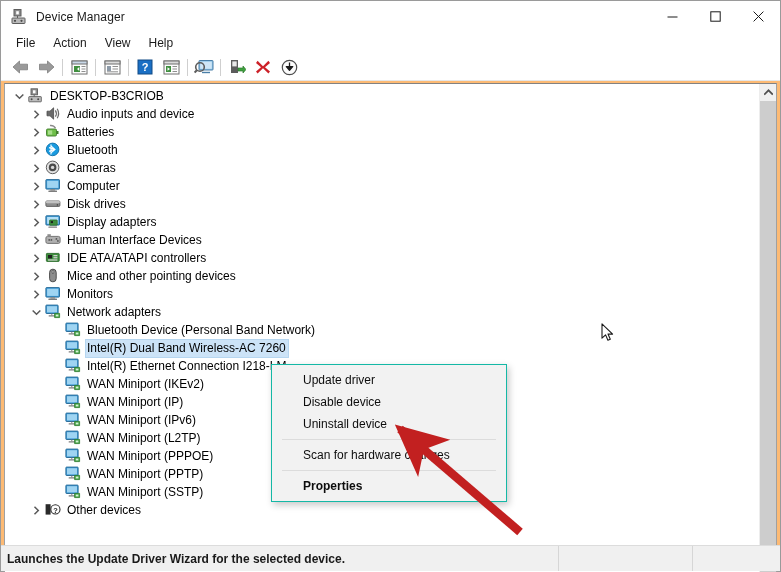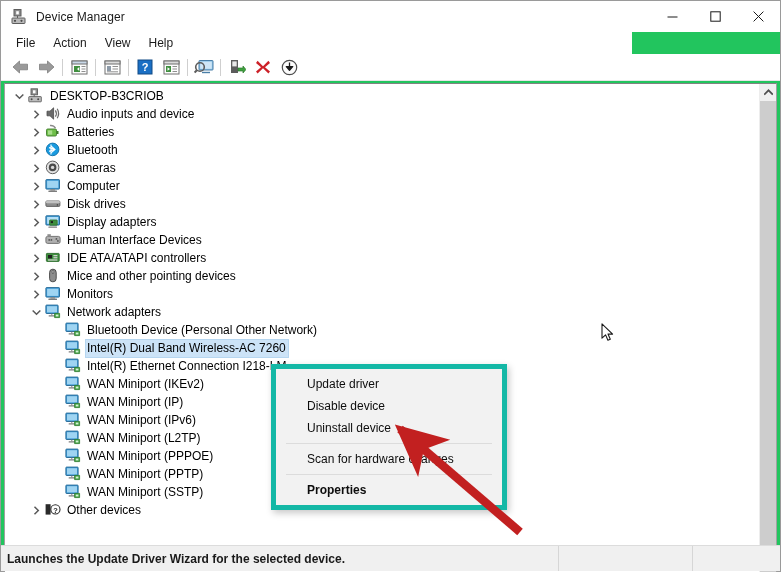--- a/index.html
+++ b/index.html
@@ -4,21 +4,21 @@
 <style>
   html,body{margin:0;padding:0;}
   body{
     width:781px;height:572px;overflow:hidden;
     font-family:"Liberation Sans", sans-serif;
     background:#ffffff;
     -webkit-font-smoothing:antialiased;
   }
   #app{
     position:relative;width:781px;height:572px;box-sizing:border-box;
-    border:1px solid #9a9a9a;background:#22c55e;
+    border:1px solid #9a9a9a;background:#fdba74;
   }
 
   
   .titlebar{
     position:absolute;left:0;top:0;width:779px;height:31px;
     background:#ffffff;display:flex;align-items:center;
   }
   .title-icon{
     width:17px;height:17px;margin-left:10px;margin-right:8px;position:relative;flex:0 0 auto;
   }
@@ -26,21 +26,21 @@
     font-size:12px;color:#1a1a1a;letter-spacing:.1px;
   }
   .win-controls{position:absolute;right:0;top:0;height:31px;display:flex;}
   .win-btn{
     width:43px;height:31px;display:flex;align-items:center;justify-content:center;
     font-size:11px;color:#202020;background:transparent;
   }
 
   
   .menubar{
-    position:absolute;left:0;top:31px;width:631px;height:22px;
+    position:absolute;left:0;top:31px;width:779px;height:22px;
     background:#ffffff;display:flex;align-items:center;padding-left:6px;box-sizing:border-box;
   }
   .menu-item{
     font-size:12px;color:#1a1a1a;padding:2px 9px;cursor:default;
   }
 
   
   .toolbar{
     position:absolute;left:0;top:53px;width:779px;height:27px;
     background:#ffffff;display:flex;align-items:center;padding-left:6px;box-sizing:border-box;
@@ -94,21 +94,21 @@
   }
   .sb-cell{height:25px;display:flex;align-items:center;box-sizing:border-box;font-weight:bold;}
   .sb-main{width:558px;padding-left:6px;font-size:12px;color:#1a1a1a;
            border-right:1px solid #d6d6d6;}
   .sb-mid{width:134px;border-right:1px solid #d6d6d6;}
   .sb-end{flex:1;}
 
   
   .ctxmenu{
     position:absolute;left:270px;top:363px;width:236px;
-    background:#f2f2f2;border:5px solid #14b8a6;
+    background:#f2f2f2;border:1px solid #14b8a6;
     box-shadow:2px 3px 7px rgba(0,0,0,.22);
     padding:4px 0;box-sizing:border-box;z-index:40;
   }
   .ctx-item{
     height:22px;display:flex;align-items:center;padding-left:31px;
     font-size:12px;color:#0d0d0d;white-space:nowrap;
   }
   .ctx-item.bold{font-weight:bold;}
   .ctx-sep{height:1px;background:#dcdcdc;margin:4px 10px 4px 10px;}
 
@@ -432,21 +432,21 @@
         <div class="row d2">
           <span class="chev"></span>
           <span class="ico"><svg width="16" height="15" viewBox="0 0 16 15">
               <rect x="0.9" y="1.1" width="12.2" height="8.4" rx="0.6" fill="#3d9ad6" stroke="#2d6e9a" stroke-width="1"></rect>
               <rect x="2" y="2.2" width="10" height="6.2" fill="#9fd4f2"></rect>
               <path d="M6.8 9.5 L6.8 11.3" stroke="#7a7a7a" stroke-width="1"></path>
               <rect x="3.6" y="11.2" width="6.6" height="1.4" rx="0.5" fill="#7d7d7d"></rect>
               <path d="M9.6 9.4 L14.6 9.4 L14.6 13.6 L9.6 13.6 Z" fill="#4aa84a" stroke="#2d7a2d" stroke-width="0.8"></path>
               <rect x="10.8" y="10.6" width="2.6" height="1.8" fill="#d7f0d7"></rect>
             </svg></span>
-          <span class="lbl">Bluetooth Device (Personal Other Network)</span>
+          <span class="lbl">Bluetooth Device (Personal Band Network)</span>
         </div>
         <div class="row d2 sel">
           <span class="chev"></span>
           <span class="ico"><svg width="16" height="15" viewBox="0 0 16 15">
               <rect x="0.9" y="1.1" width="12.2" height="8.4" rx="0.6" fill="#3d9ad6" stroke="#2d6e9a" stroke-width="1"></rect>
               <rect x="2" y="2.2" width="10" height="6.2" fill="#9fd4f2"></rect>
               <path d="M6.8 9.5 L6.8 11.3" stroke="#7a7a7a" stroke-width="1"></path>
               <rect x="3.6" y="11.2" width="6.6" height="1.4" rx="0.5" fill="#7d7d7d"></rect>
               <path d="M9.6 9.4 L14.6 9.4 L14.6 13.6 L9.6 13.6 Z" fill="#4aa84a" stroke="#2d7a2d" stroke-width="0.8"></path>
               <rect x="10.8" y="10.6" width="2.6" height="1.8" fill="#d7f0d7"></rect>

